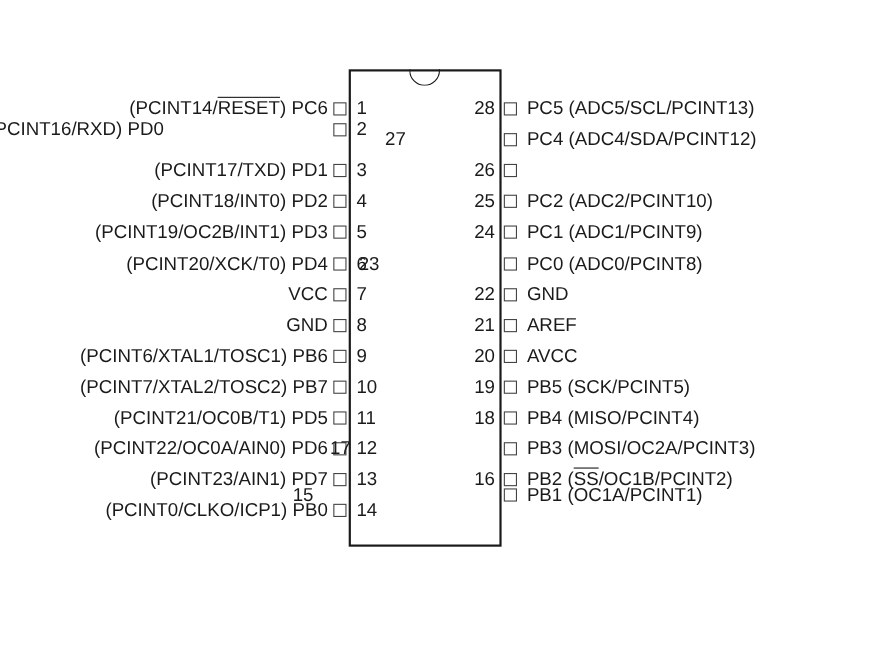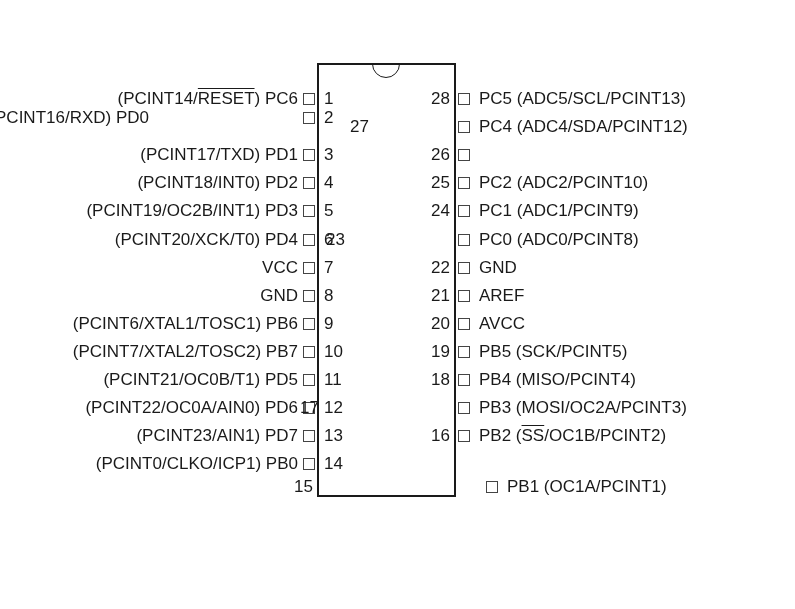--- a/index.html
+++ b/index.html
@@ -157,18 +157,18 @@
     <div class="row" style="left: 0px; width: 664px; top: 398.1px;">
     <span class="right-num">17</span>
     <span class="right-pad" style="top:4px;"></span>
     <span class="right-label"><span>PB3 (MOSI/OC2A/PCINT3)</span><span class="ov"></span><span></span></span>
   </div>
     <div class="row" style="left: 0px; width: 795px; top: 426.2px;">
     <span class="right-num">16</span>
     <span class="right-pad" style="top:4px;"></span>
     <span class="right-label"><span>PB2 (</span><span class="ov">SS</span><span>/OC1B/PCINT2)</span></span>
   </div>
-    <div class="row" style="left: 0px; width: 630px; top: 477px; margin-left: 28px;">
+    <div class="row" style="left: 0px; width: 630px; top: 440px;">
     <span class="right-num">15</span>
     <span class="right-pad" style="top:4px;"></span>
     <span class="right-label"><span>PB1 (OC1A/PCINT1)</span><span class="ov"></span><span></span></span>
   </div>
   </div>
 
 </body></html>

